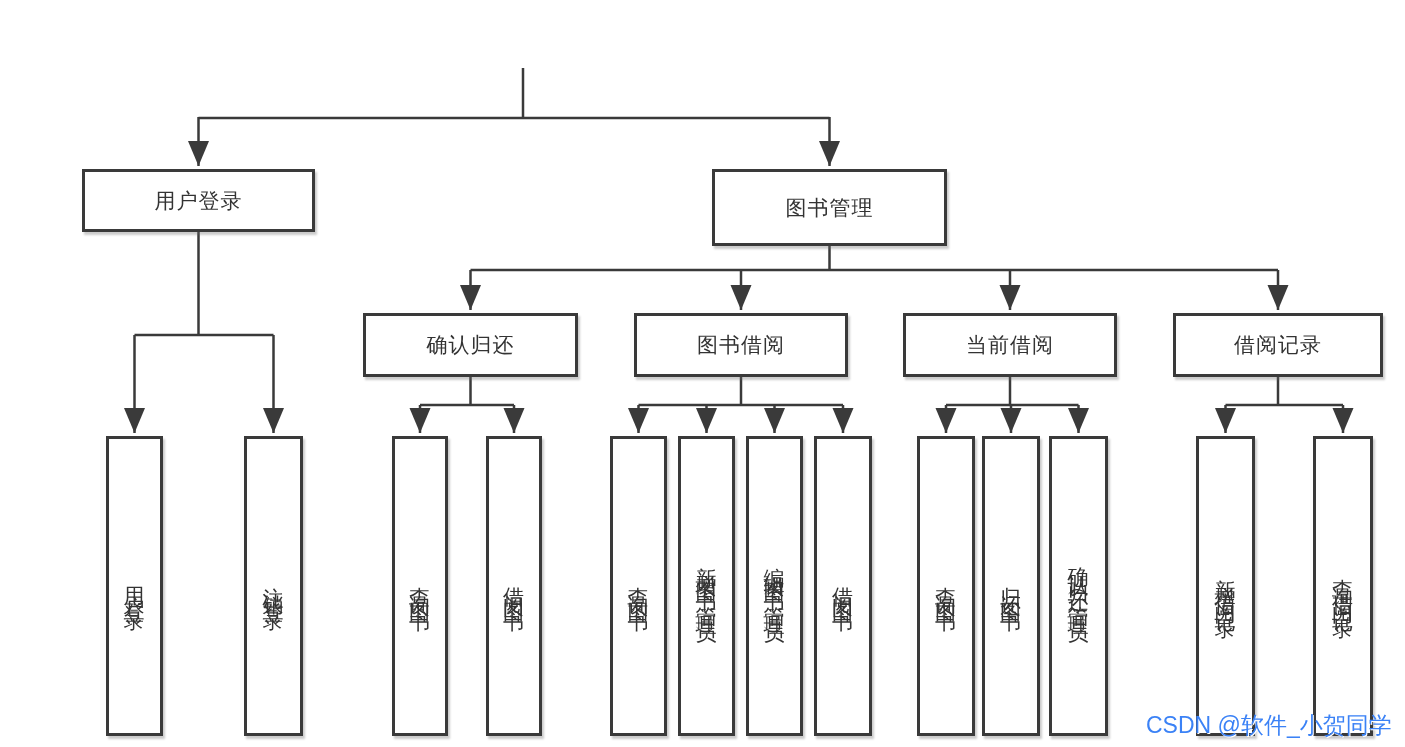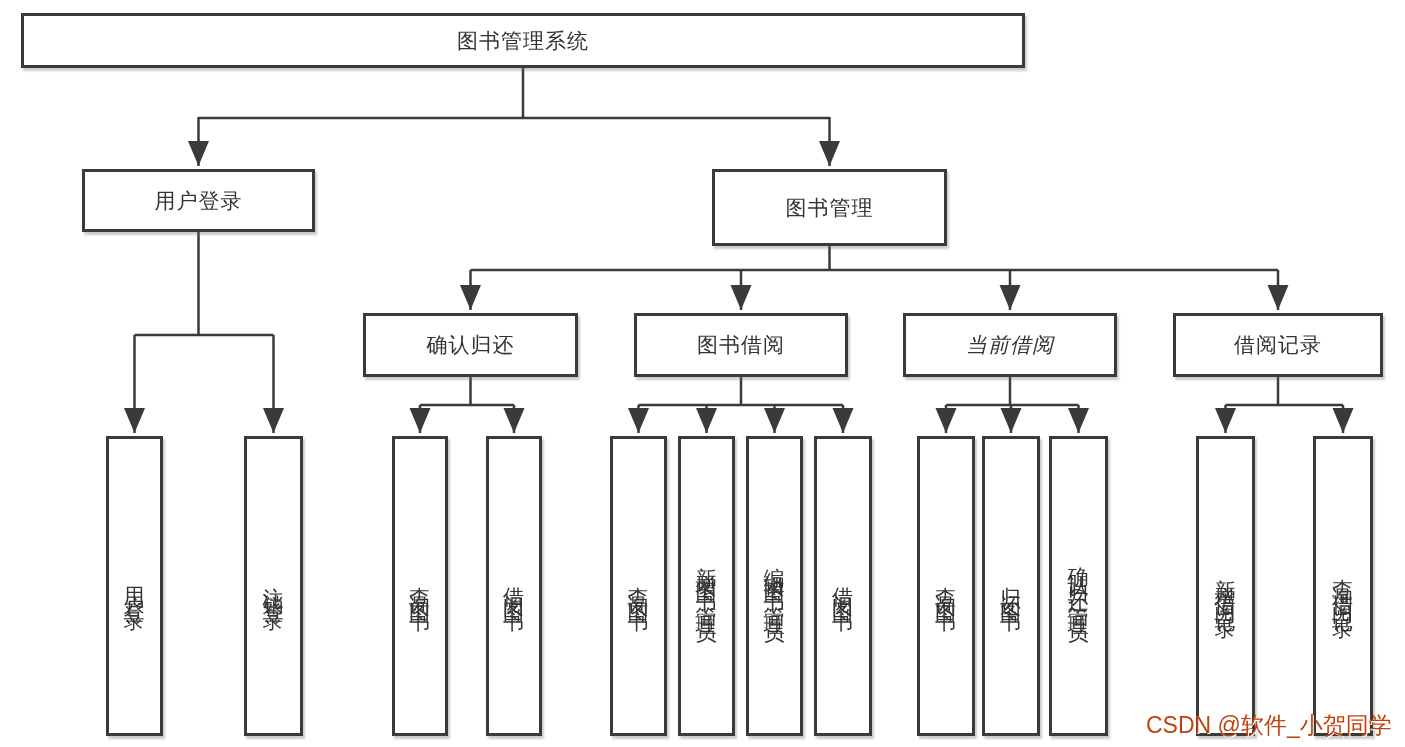--- a/index.html
+++ b/index.html
@@ -35,21 +35,21 @@
     text-orientation:mixed;
     font-size:21px;
     letter-spacing:8px;
     line-height:1;
     white-space:nowrap;
   }
   .watermark{
     position:absolute;
     left:1146px;top:710px;
     font-size:23px;
-    color:#c2410c;
+    color:#3b82f6;
     white-space:nowrap;
     text-shadow:1px 1px 0 #ffffff;
     z-index:5;
   }
 </style>
 </head>
 <body>
 
 <div class="stage">
 
@@ -96,38 +96,35 @@
       <path d="M1011 405 V433" marker-end="url(#arrow)"></path>
       <path d="M1078.5 405 V433" marker-end="url(#arrow)"></path>
 
       <path d="M1278 377 V406"></path>
       <path d="M1225.5 405 H1343"></path>
       <path d="M1225.5 405 V433" marker-end="url(#arrow)"></path>
       <path d="M1343 405 V433" marker-end="url(#arrow)"></path>
     </g>
   </svg>
 
-  <div class="box" style="left:21px;top:13px;width:1004px;height:55px;">
-    <span class="hlabel">图书管理系统</span>
-  </div>
 
   <div class="box" style="left:82px;top:169px;width:233px;height:63px;">
     <span class="hlabel">用户登录</span>
   </div>
   <div class="box" style="left:712px;top:169px;width:235px;height:77px;">
     <span class="hlabel">图书管理</span>
   </div>
 
   <div class="box" style="left:363px;top:313px;width:215px;height:64px;">
     <span class="hlabel">确认归还</span>
   </div>
   <div class="box" style="left:634px;top:313px;width:214px;height:64px;">
     <span class="hlabel">图书借阅</span>
   </div>
-  <div class="box" style="left:903px;top:313px;width:214px;height:64px;font-style:italic;">
+  <div class="box" style="left:903px;top:313px;width:214px;height:64px;">
     <span class="hlabel">当前借阅</span>
   </div>
   <div class="box" style="left:1173px;top:313px;width:210px;height:64px;">
     <span class="hlabel">借阅记录</span>
   </div>
 
   <div class="box leaf" style="left:106px;top:436px;width:57px;height:300px;">
     <span>用户登录</span>
   </div>
   <div class="box leaf" style="left:244px;top:436px;width:59px;height:300px;">

